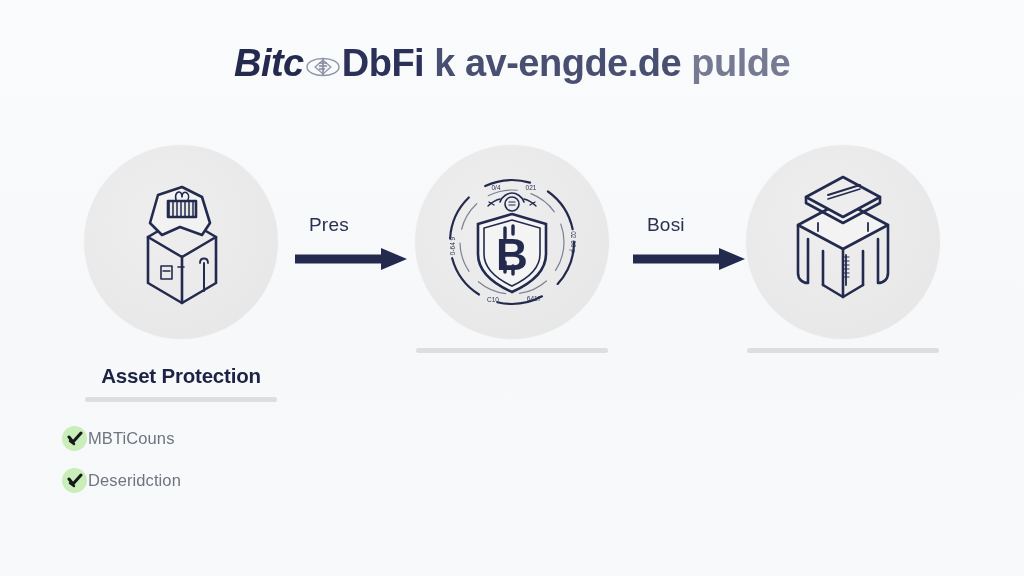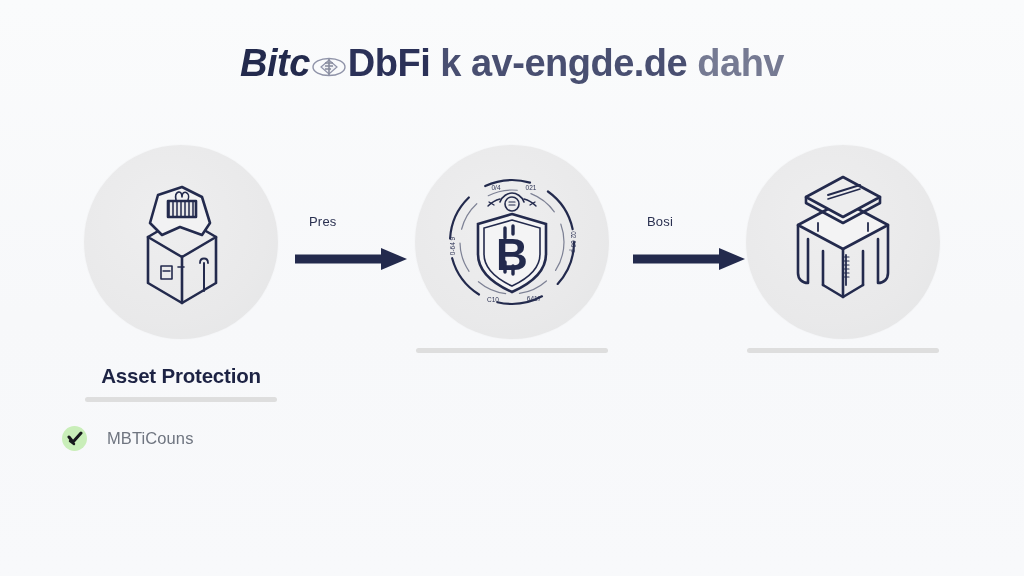--- a/index.html
+++ b/index.html
@@ -102,21 +102,21 @@
 
   .bullets {
     margin-top: 24px;
     width: 100%;
     padding-left: 26px;
     box-sizing: border-box;
   }
   .bullet {
     display: flex;
     align-items: center;
-    gap: 20px;
+    gap: 1px;
     margin-bottom: 17px;
   }
   .bullet-icon {
     flex: 0 0 auto;
     width: 25px;
     height: 25px;
     border-radius: 50%;
     background: #c9eeb9;
     display: flex;
     align-items: center;
@@ -136,21 +136,21 @@
     top: 214px;
     width: 120px;
     height: 68px;
   }
   .arrow-1 { left: 293px; }
   .arrow-2 { left: 631px; }
   .arrow-label {
     position: absolute;
     top: 0;
     left: 16px;
-    font-size: 13px;
+    font-size: 19px;
     color: #2a3050;
     letter-spacing: .2px;
   }
   .arrow-svg {
     position: absolute;
     bottom: 8px;
     left: 0;
   }
 </style>
 </head>
@@ -158,21 +158,21 @@
 
 <div class="page">
 
   <div class="title-wrap">
     <div class="title">
       <span class="seg-a">Bitc</span><span class="title-glyph"><svg viewBox="0 0 34 24" width="34" height="24">
             <ellipse cx="17" cy="12" rx="16" ry="8.5" fill="none" stroke="#3a4066" stroke-width="1.4"></ellipse>
             <path d="M9 12 L17 5 L25 12 L17 19 Z" fill="#e9eaf0" stroke="#3a4066" stroke-width="1.2"></path>
             <path d="M13 8 h8 M13 11 h8 M13 14 h6" stroke="#2a3050" stroke-width="1.3"></path>
             <path d="M17 4 v16" stroke="#2a3050" stroke-width="1.6"></path>
-          </svg></span><span class="seg-b">DbFi</span>&nbsp;<span class="seg-c">k av-engde.de</span>&nbsp;<span class="seg-d">dahv</span>
+          </svg></span><span class="seg-b">DbFi</span>&nbsp;<span class="seg-c">k av-engde.de</span>&nbsp;<span class="seg-d">pulde</span>
     </div>
   </div>
 
   <div class="arrow arrow-1">
     <div class="arrow-label">Pres</div>
     <svg class="arrow-svg" width="120" height="30" viewBox="0 0 120 30">
       <path d="M2 15 H92" stroke="#232a4d" stroke-width="9" stroke-linecap="butt"></path>
       <path d="M88 4 L114 15 L88 26 Z" fill="#232a4d"></path>
     </svg>
   </div>
@@ -210,20 +210,29 @@
       <div class="heading-rule"></div>
       <div class="bullets">
         <div class="bullet">
           <span class="bullet-icon">
             <svg width="16" height="16" viewBox="0 0 16 16">
                 <path d="M2 6 L6 11 L14 2" stroke="#17181c" stroke-width="3" fill="none" stroke-linecap="round" stroke-linejoin="round"></path>
                 <path d="M3 10 L7 13" stroke="#17181c" stroke-width="2.4" stroke-linecap="round"></path>
               </svg>
           </span>
           <span class="bullet-text">MBTiCouns</span>
+        </div>
+        <div class="bullet">
+          <span class="bullet-icon">
+            <svg width="16" height="16" viewBox="0 0 16 16">
+                <path d="M2 6 L6 11 L14 2" stroke="#17181c" stroke-width="3" fill="none" stroke-linecap="round" stroke-linejoin="round"></path>
+                <path d="M3 10 L7 13" stroke="#17181c" stroke-width="2.4" stroke-linecap="round"></path>
+              </svg>
+          </span>
+          <span class="bullet-text">Deseridction</span>
         </div>
       </div>
     </div>
 
     <div class="col">
       <div class="icon-circle">
         <svg width="160" height="160" viewBox="0 0 160 160">
           <g fill="none" stroke="#232a4d" stroke-linecap="round">
             <circle cx="80" cy="80" r="62" stroke-width="2.2" stroke-dasharray="46 20"></circle>
             <circle cx="80" cy="80" r="52" stroke-width="1.2" stroke-dasharray="30 14" opacity=".55"></circle>

